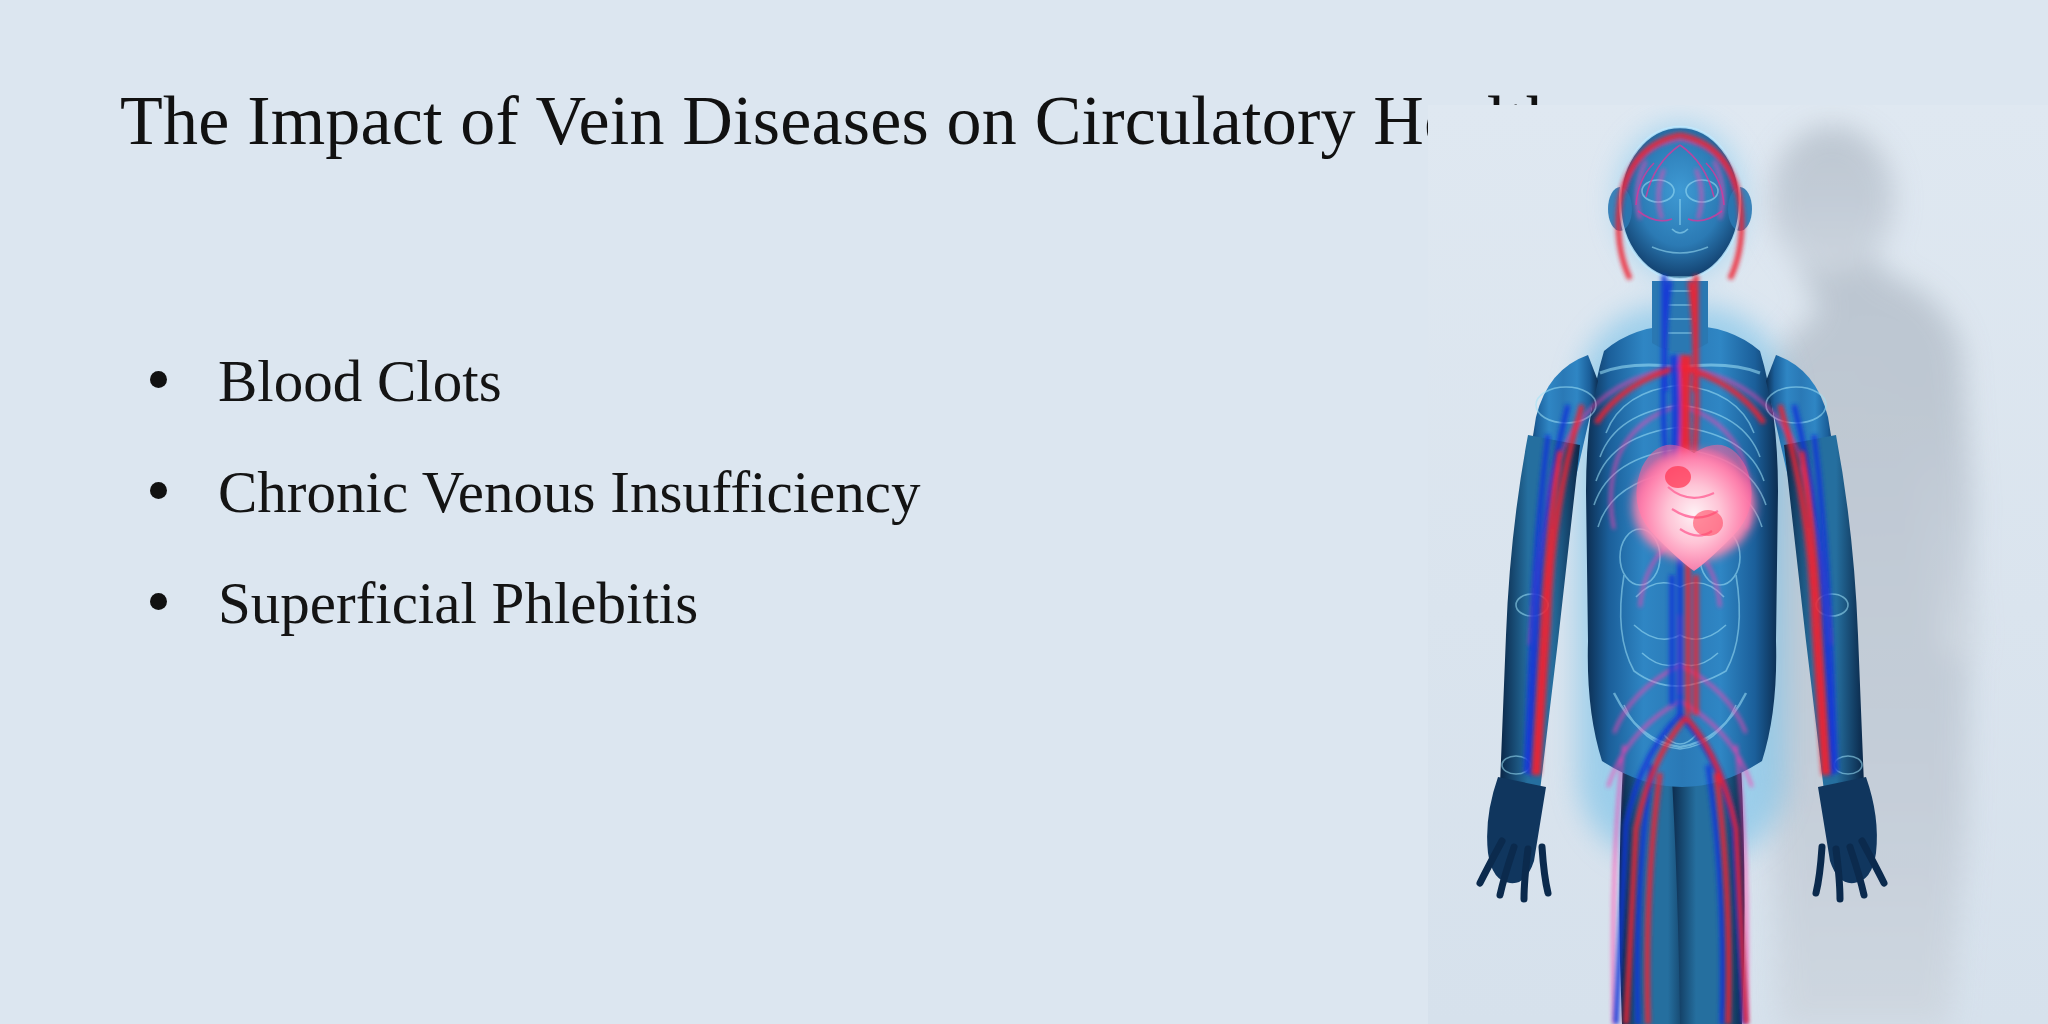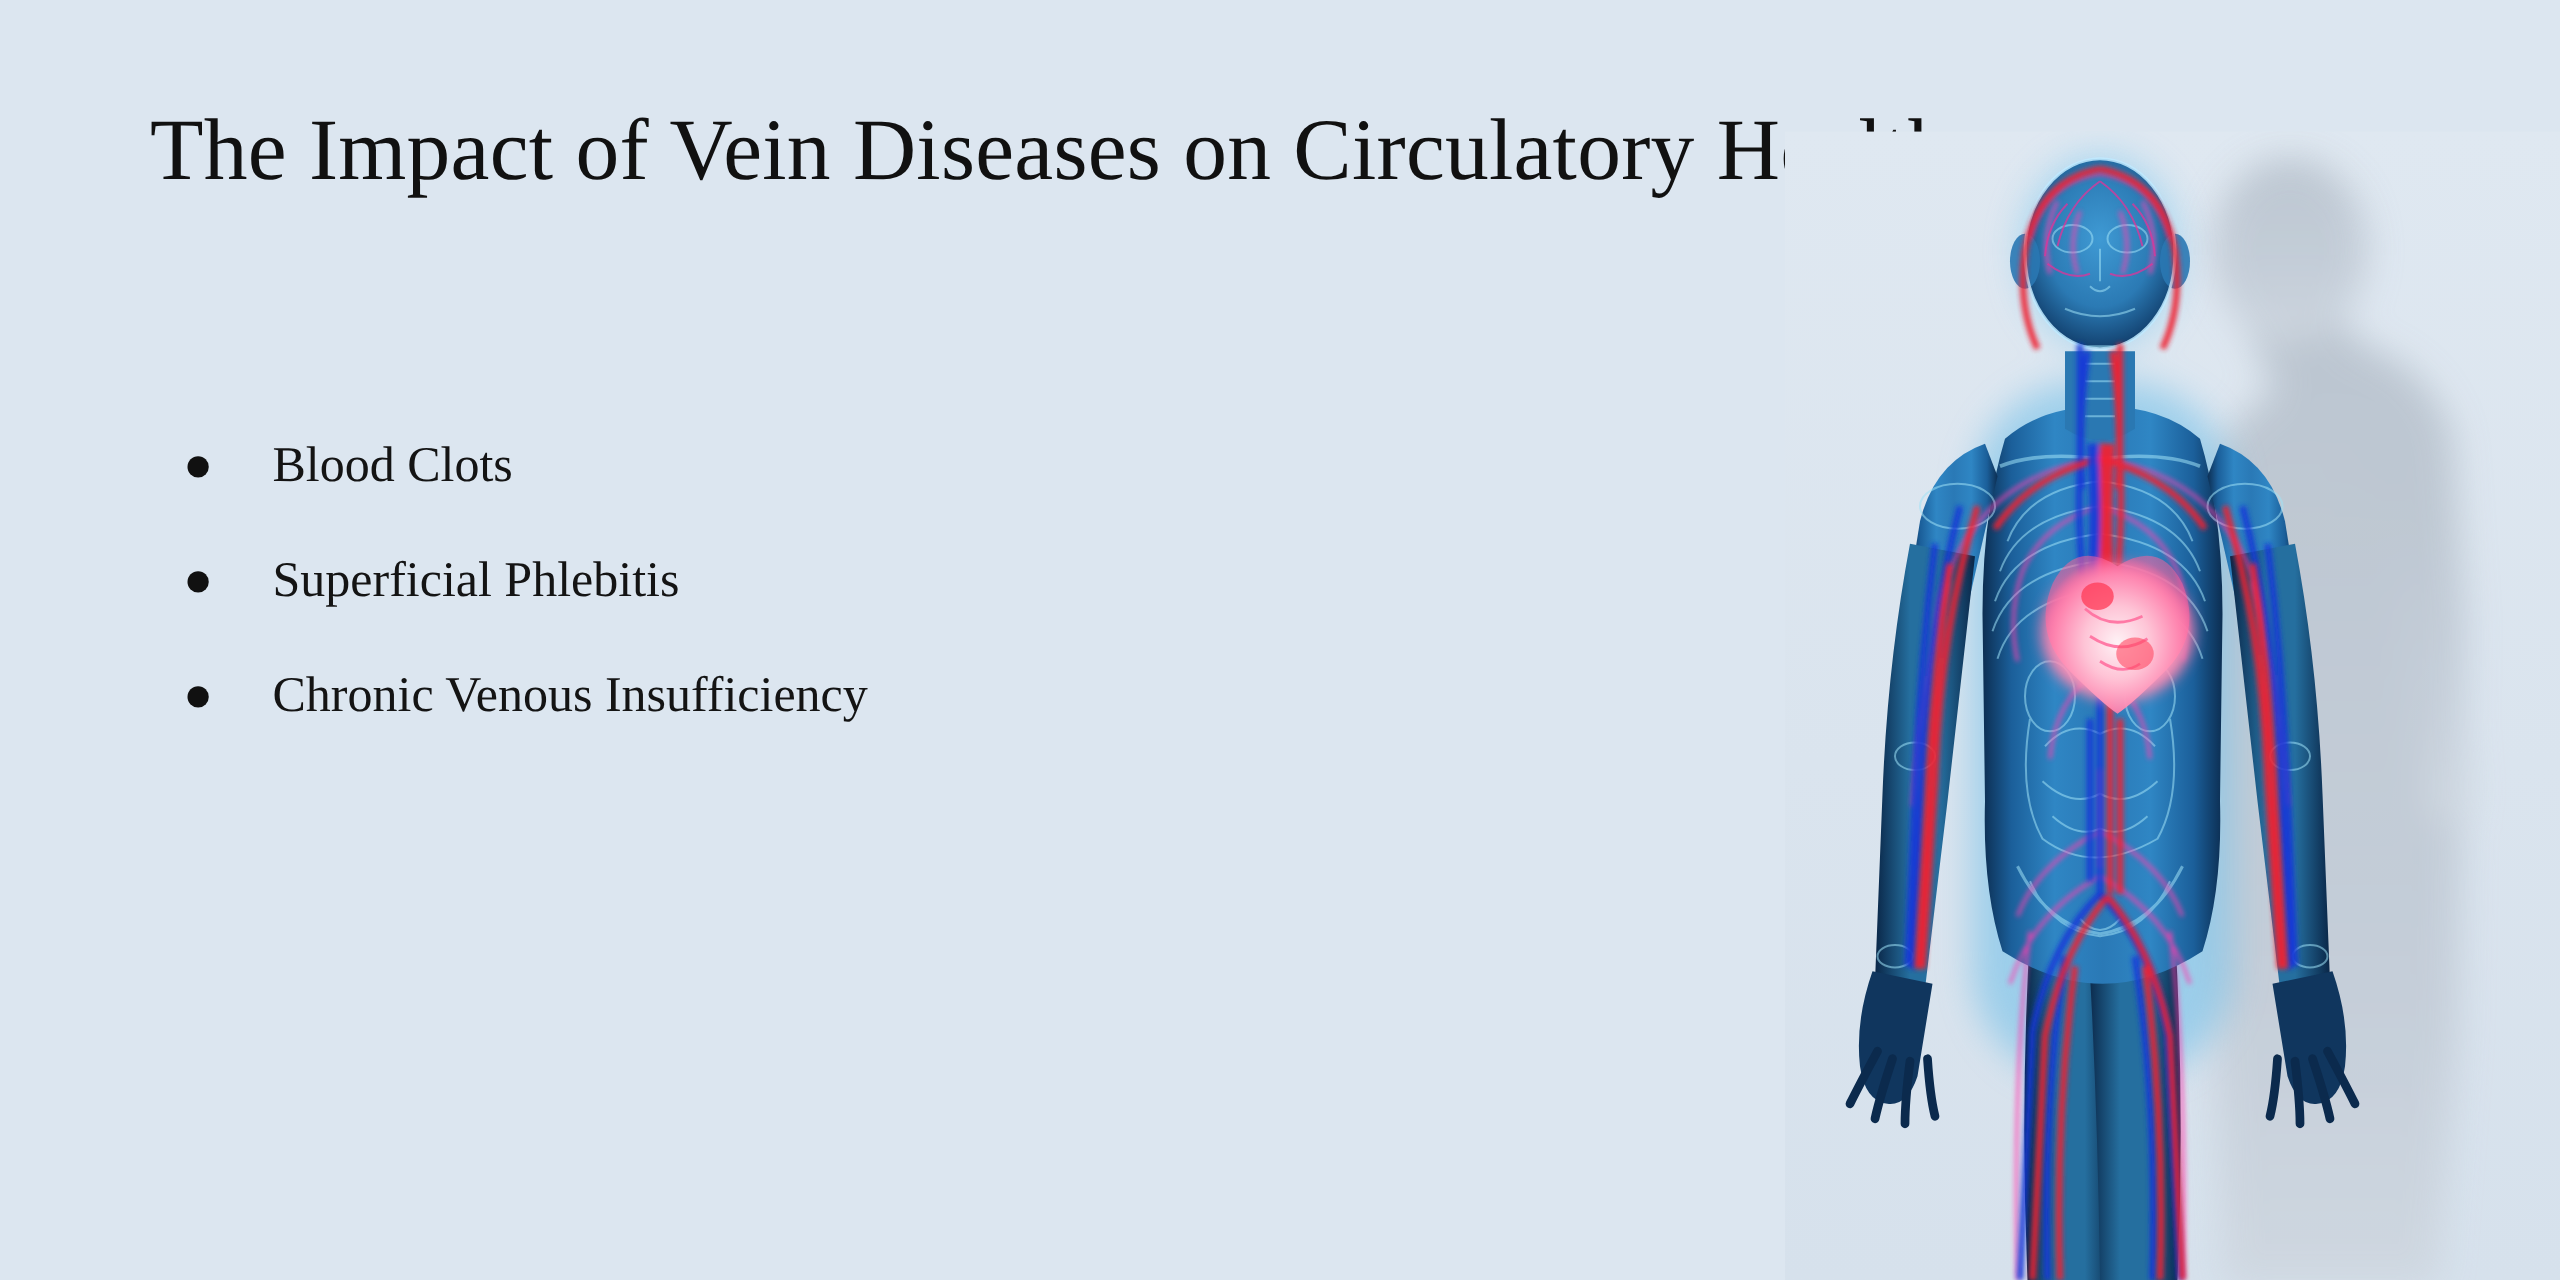--- a/index.html
+++ b/index.html
@@ -41,21 +41,21 @@
     left: 150px;
     top: 352px;
     width: 1000px;
     list-style: none;
     margin: 0;
     padding: 0;
   }
   #bullets li {
     position: relative;
     padding-left: 68px;
-    font-size: 40px;
+    font-size: 59px;
     line-height: 1.0;
     color: #141414;
     margin-bottom: 52px;
     white-space: nowrap;
   }
   #bullets li .dot {
     position: absolute;
     left: 0px;
     top: 0.33em;
     width: 17px;
@@ -83,25 +83,25 @@
 
   <h1 id="title">The Impact of Vein Diseases on Circulatory Health</h1>
 
   <ul id="bullets">
     <li>
       <span class="dot"></span>
       <span class="txt">Blood Clots</span>
     </li>
     <li>
       <span class="dot"></span>
-      <span class="txt">Superficial Phlebitis</span>
+      <span class="txt">Chronic Venous Insufficiency</span>
     </li>
     <li>
       <span class="dot"></span>
-      <span class="txt">Chronic Venous Insufficiency</span>
+      <span class="txt">Superficial Phlebitis</span>
     </li>
   </ul>
 
   <div id="anatomy">
     <svg viewBox="0 0 620 919" xmlns="http://www.w3.org/2000/svg">
       <defs>
         <linearGradient id="bgGrad" x1="0" y1="0" x2="0" y2="1">
           <stop offset="0%" stop-color="#dfe8f1"></stop>
           <stop offset="55%" stop-color="#dae4ee"></stop>
           <stop offset="100%" stop-color="#d6e1ec"></stop>

